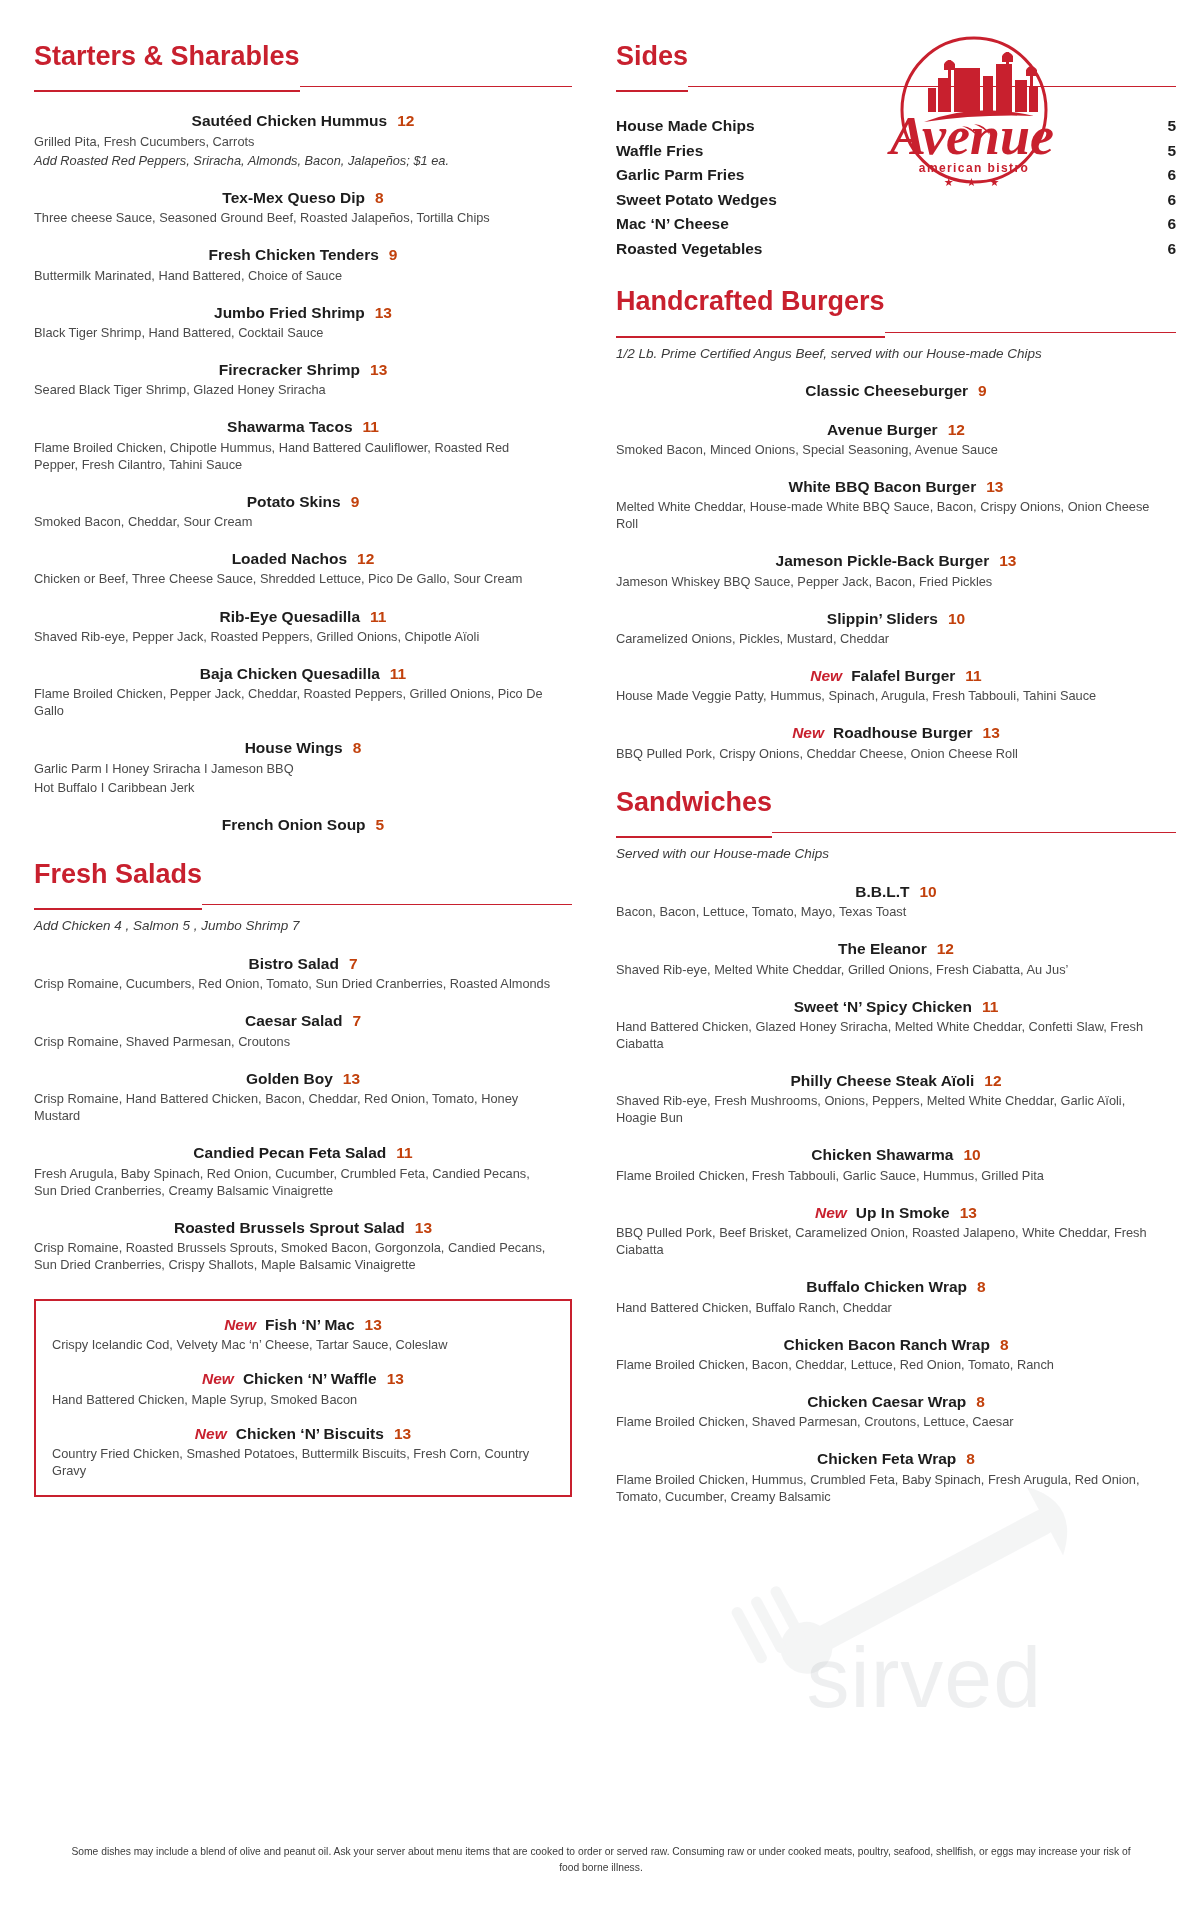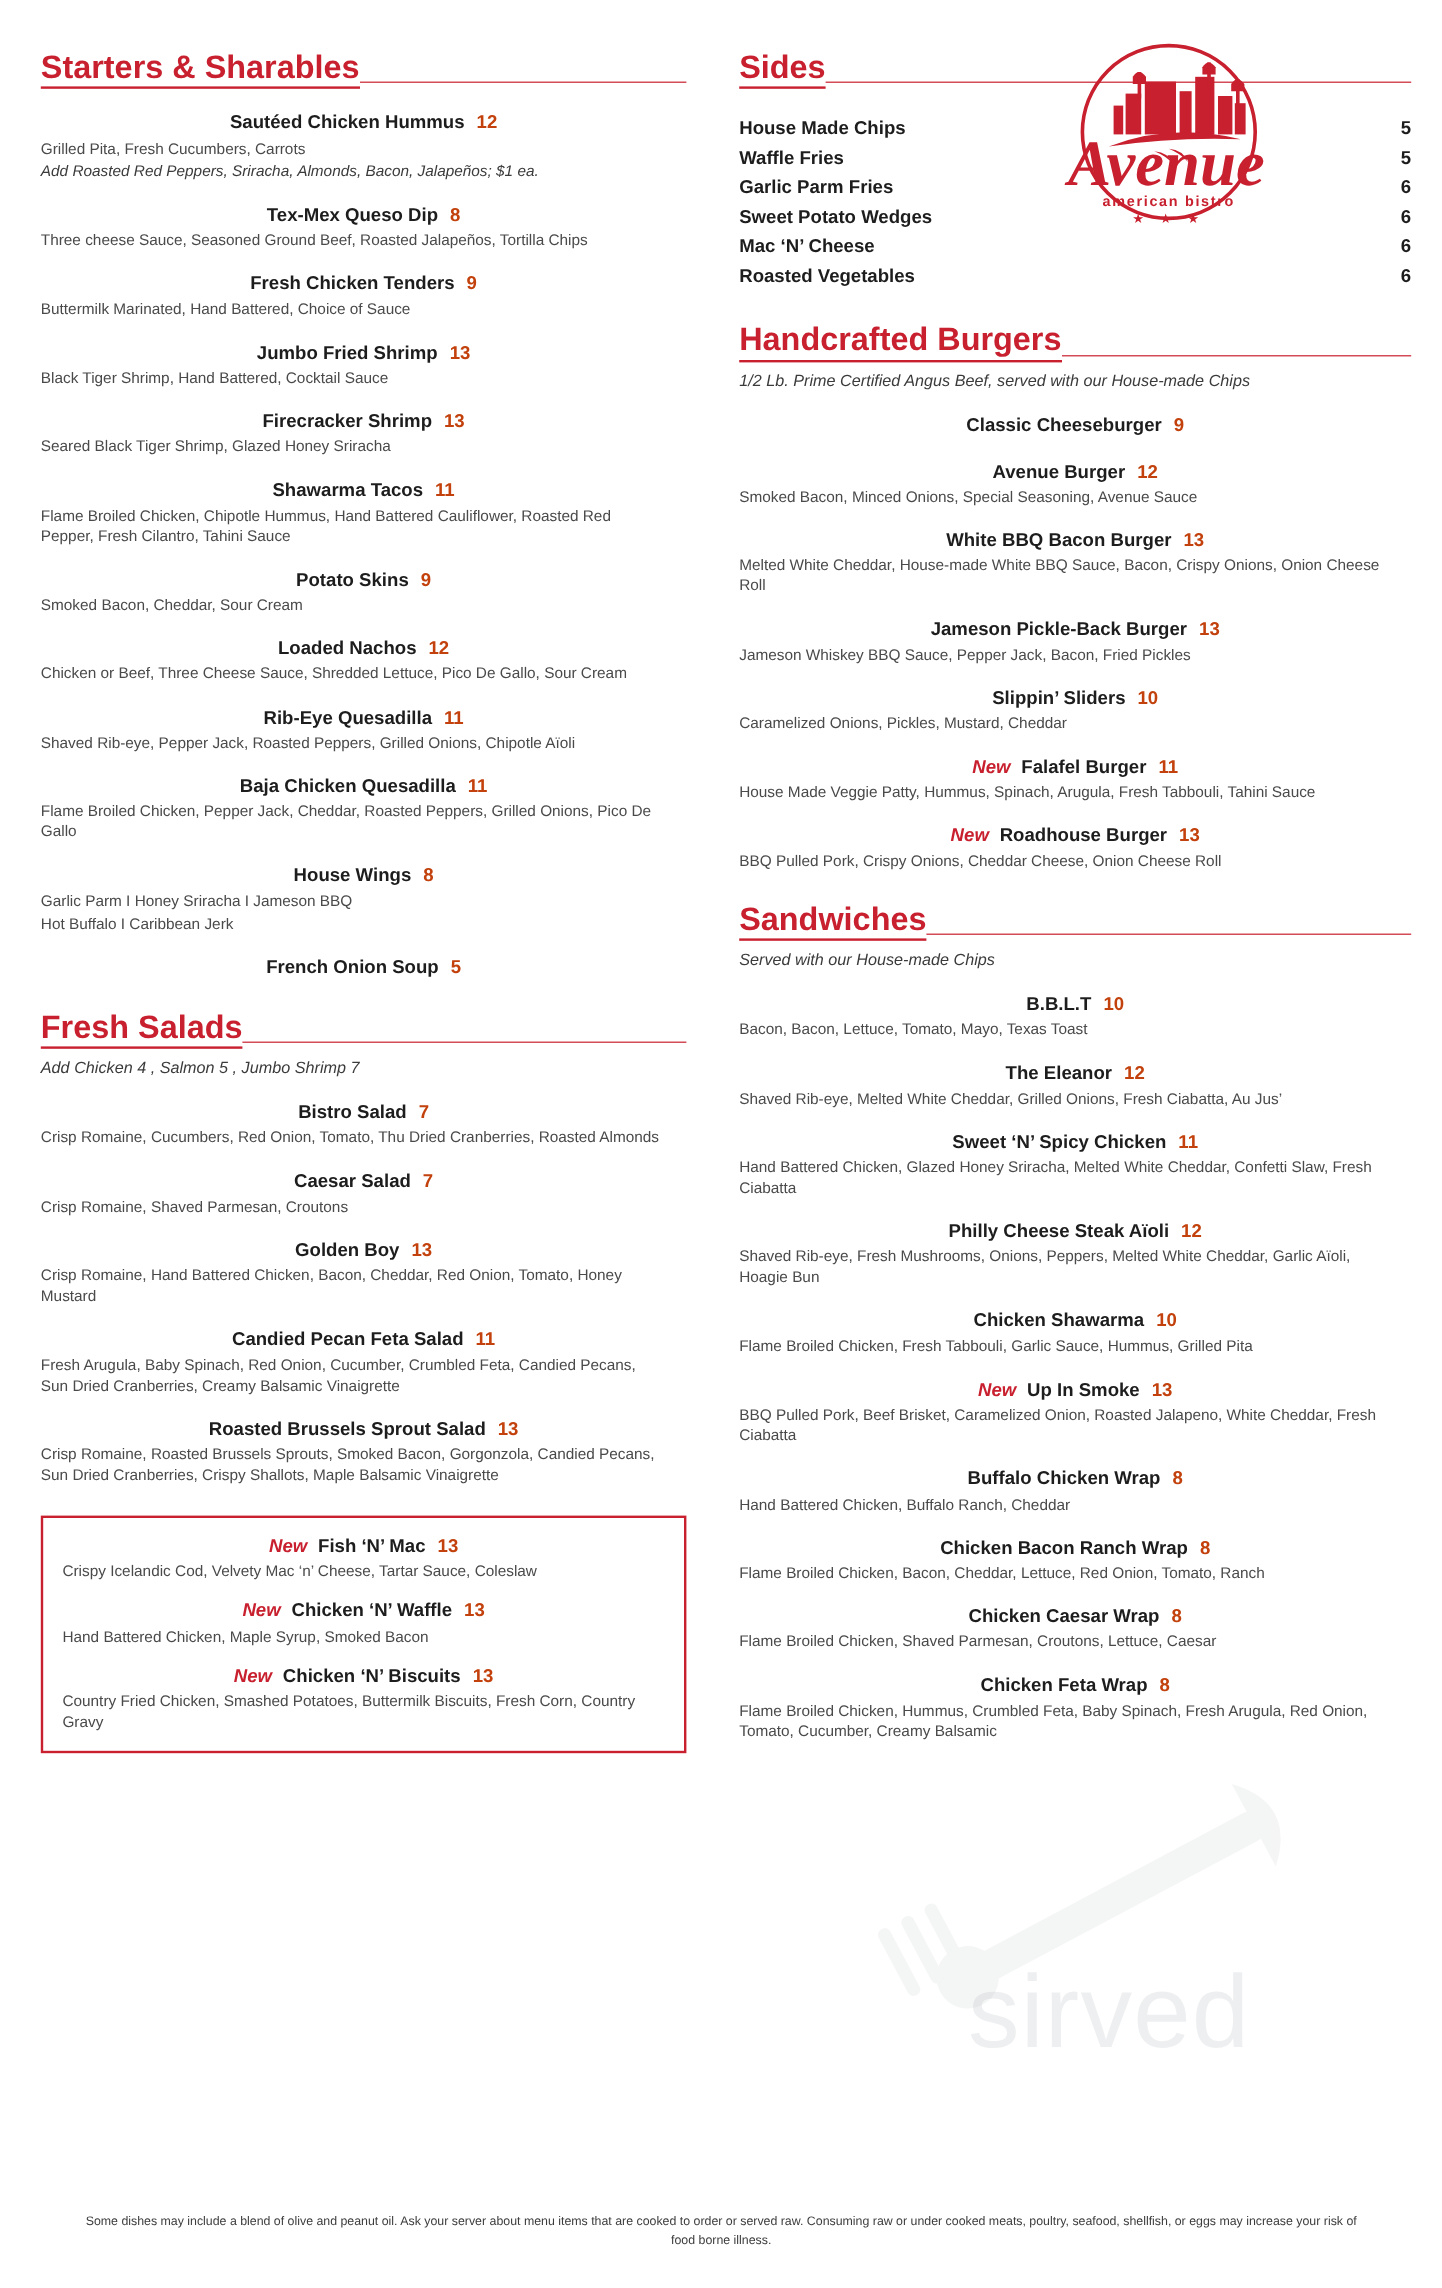--- a/index.html
+++ b/index.html
@@ -60,21 +60,21 @@
     align-items: flex-end;
     gap: 0;
     margin-bottom: 6px;
   }
   .section-head .title {
     font-size: 27px;
     font-weight: bold;
     color: #c8202e;
     line-height: 1.05;
     white-space: nowrap;
-    padding-bottom: 2px;
+    padding-bottom: 20px;
     border-bottom: 2.5px solid #c8202e;
   }
   .section-head .rule {
     flex: 1;
     height: 0;
     border-bottom: 1.3px solid #c8202e;
     margin-bottom: 5px;
   }
   .section-note {
     font-size: 13.5px;
@@ -337,21 +337,21 @@
           <div class="title">Fresh Salads</div>
           <div class="rule"></div>
         </div>
         <div class="section-note">Add Chicken 4 ,  Salmon 5 ,  Jumbo Shrimp 7</div>
 
         <div class="item">
           <div class="item-head">
             <span class="item-name">Bistro Salad</span>
             <span class="item-price">7</span>
           </div>
-          <div class="item-desc">Crisp Romaine, Cucumbers, Red Onion, Tomato, Thu Dried Cranberries, Roasted Almonds</div>
+          <div class="item-desc">Crisp Romaine, Cucumbers, Red Onion, Tomato, Sun Dried Cranberries, Roasted Almonds</div>
         </div>
 
         <div class="item">
           <div class="item-head">
             <span class="item-name">Caesar Salad</span>
             <span class="item-price">7</span>
           </div>
           <div class="item-desc">Crisp Romaine, Shaved Parmesan, Croutons</div>
         </div>
 

